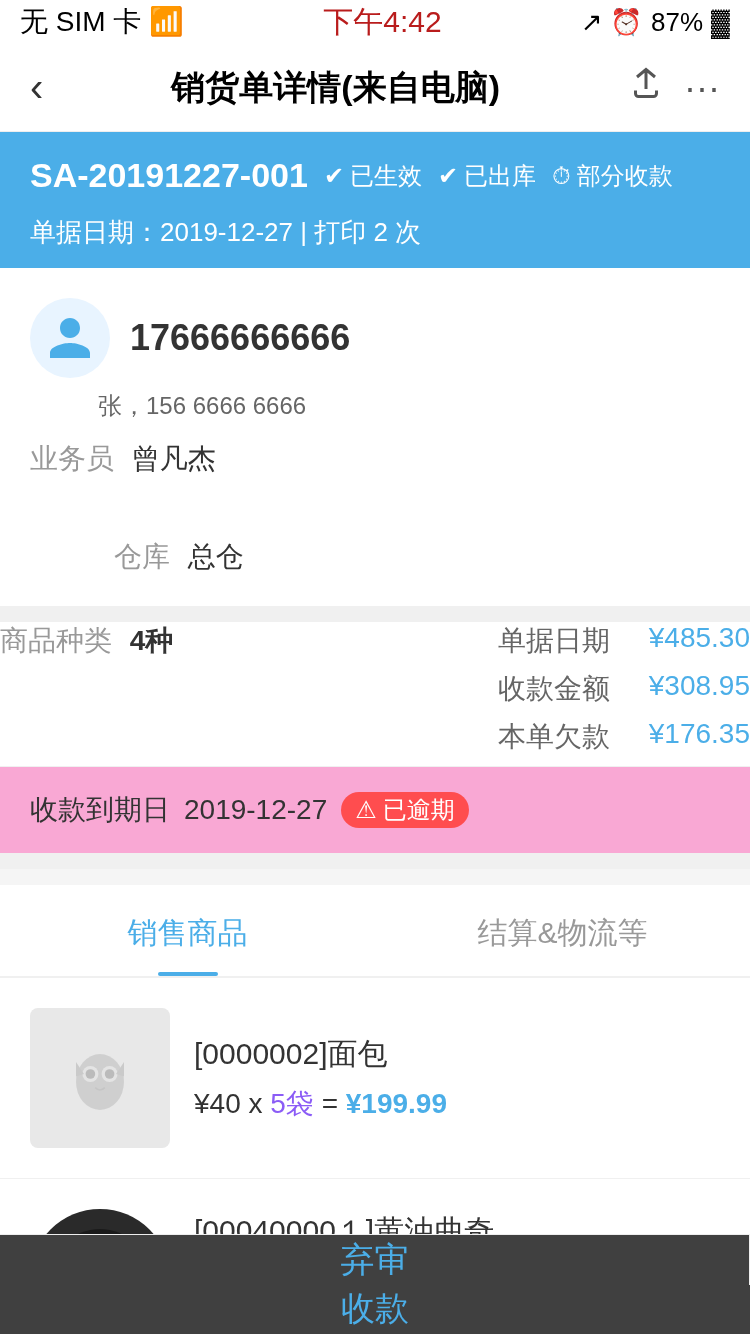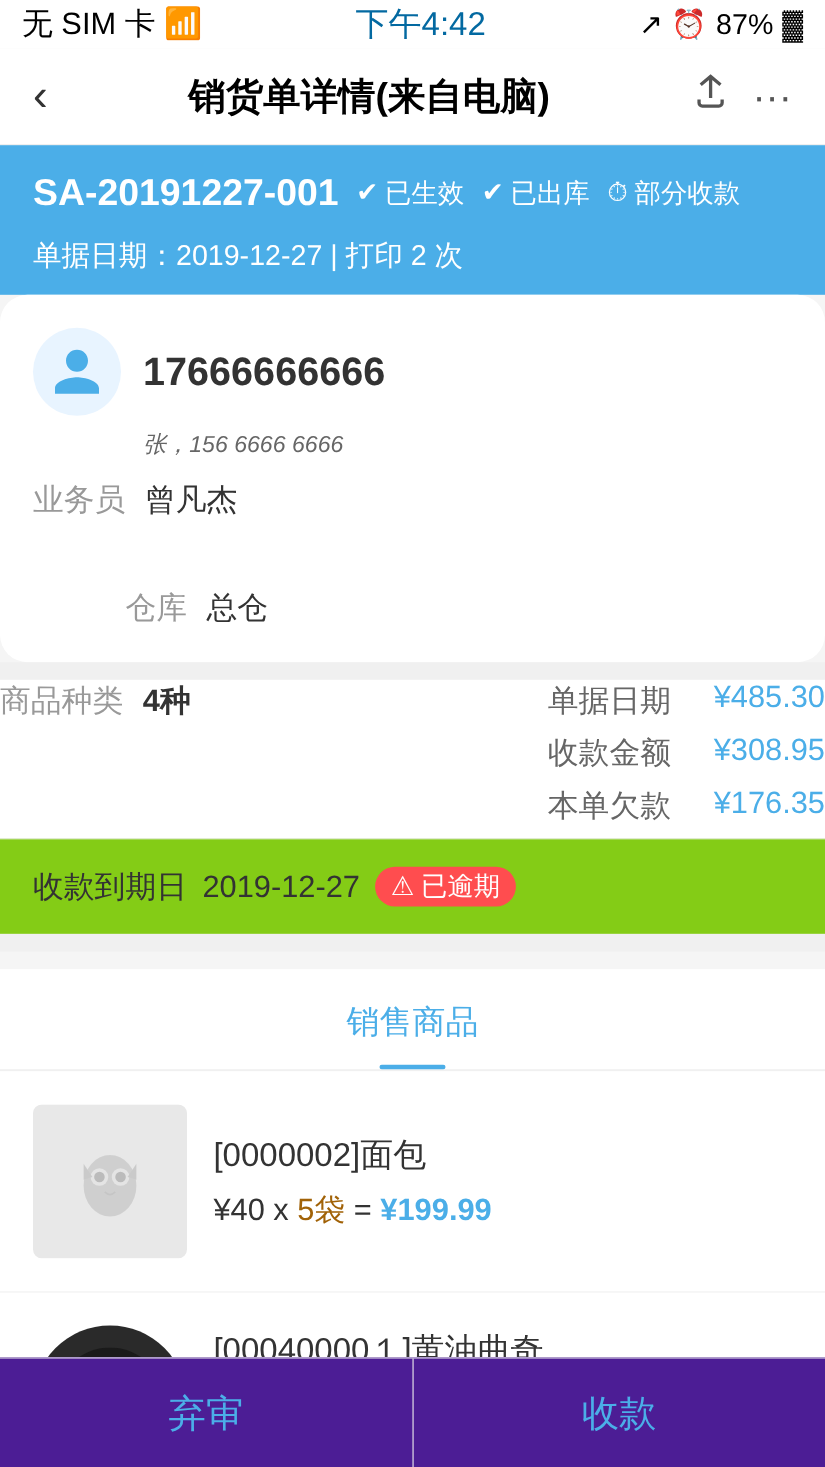--- a/index.html
+++ b/index.html
@@ -16,21 +16,21 @@
     .status-bar {
       height: 44px;
       background: #fff;
       display: flex;
       align-items: center;
       justify-content: space-between;
       padding: 0 20px;
       font-size: 28px;
     }
     .status-left { font-size: 28px; color: #000; }
-    .status-center { font-size: 30px; font-weight: 500; color: #0369a1; }
+    .status-center { font-size: 30px; font-weight: 500; color: #b91c1c; }
     .status-right { display: flex; align-items: center; gap: 8px; font-size: 26px; color: #000; }
 
     
     .nav-bar {
       height: 88px;
       background: #fff;
       display: flex;
       align-items: center;
       justify-content: space-between;
       padding: 0 30px;
@@ -83,21 +83,20 @@
     .order-banner-meta {
       font-size: 26px;
       color: #fff;
     }
 
     
     .customer-section {
       background: #fff;
       padding: 30px;
       margin-top: 0;
-      border-radius: 25px;
     }
     .customer-top {
       display: flex;
       align-items: center;
       gap: 20px;
       margin-bottom: 12px;
     }
     .avatar {
       width: 80px;
       height: 80px;
@@ -109,25 +108,24 @@
       font-size: 44px;
       color: #4BAEE8;
       flex-shrink: 0;
     }
     .customer-id {
       font-size: 36px;
       font-weight: 600;
       color: #333;
     }
     .customer-name {
-      font-size: 21px;
+      font-size: 24px;
       color: #666;
-      margin-left: 100px;
+      margin-left: 68px;
       margin-bottom: 18px;
-      font-style: italic;
     }
     .customer-meta {
       display: flex;
       gap: 60px;
       font-size: 28px;
       color: #333;
       margin-left: 0;
       flex-direction: column;
     }
     .meta-label { color: #999; margin-right: 10px; }
@@ -154,21 +152,21 @@
       justify-content: flex-end;
       gap: 20px;
       margin-bottom: 10px;
       font-size: 28px;
     }
     .summary-row .s-label { color: #666; }
     .summary-row .s-value { color: #4BAEE8; font-weight: 500; min-width: 120px; text-align: right; }
 
     
     .due-section {
-      background: #84cc16;
+      background: #f9a8d4;
       padding: 24px 30px;
       font-size: 28px;
       color: #333;
       display: flex;
       align-items: center;
       gap: 14px;
       border-top: 1px solid #f0f0f0;
     }
     .overdue-badge {
       background: #ff4d4f;
@@ -254,33 +252,34 @@
       color: #888;
       font-size: 22px;
       padding: 4px 14px;
       border-radius: 6px;
       margin-bottom: 14px;
     }
     .product-price-line {
       font-size: 28px;
       color: #333;
     }
-    .price-qty { color: #a16207; text-align: center; }
+    .price-qty { color: #8b5cf6; text-align: center; }
     .price-total { color: #4BAEE8; font-weight: 600; }
 
     
     .bottom-bar {
       position: fixed;
       bottom: 0;
       left: 0;
       width: 750px;
       height: 100px;
-      background: #4c1d95;
+      background: #404040;
       display: flex;
       border-top: 1px solid #eee;
+      flex-direction: column;
     }
     .bottom-btn {
       flex: 1;
       display: flex;
       align-items: center;
       justify-content: center;
       font-size: 34px;
       cursor: pointer;
     }
     .bottom-btn.cancel { color: #4BAEE8; border-right: 1px solid #eee; }
@@ -405,20 +404,23 @@
     <span>已逾期</span>
   </span>
 </div>
 
 <div class="divider"></div>
 
 <div class="tabs-section">
   <div class="tabs-header">
     <div class="tab-item active">
       <span>销售商品</span>
+    </div>
+    <div class="tab-item">
+      <span>结算&amp;物流等</span>
     </div>
   </div>
 
   <div class="product-list">
 
     <div class="product-item">
       <div class="product-img">
         <div class="product-img-placeholder">
 
           <svg class="owl-svg" viewBox="0 0 100 100" xmlns="http://www.w3.org/2000/svg">

